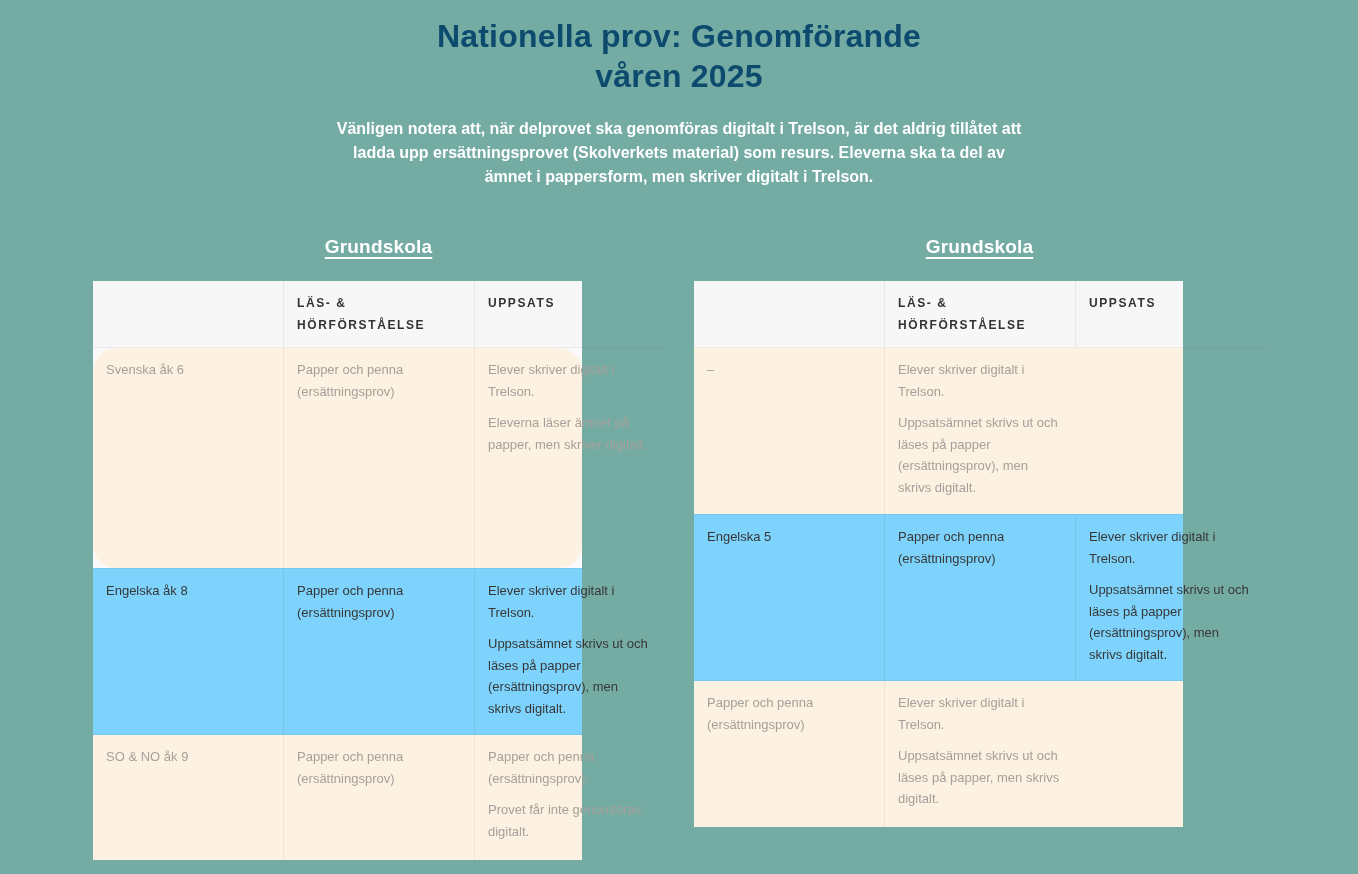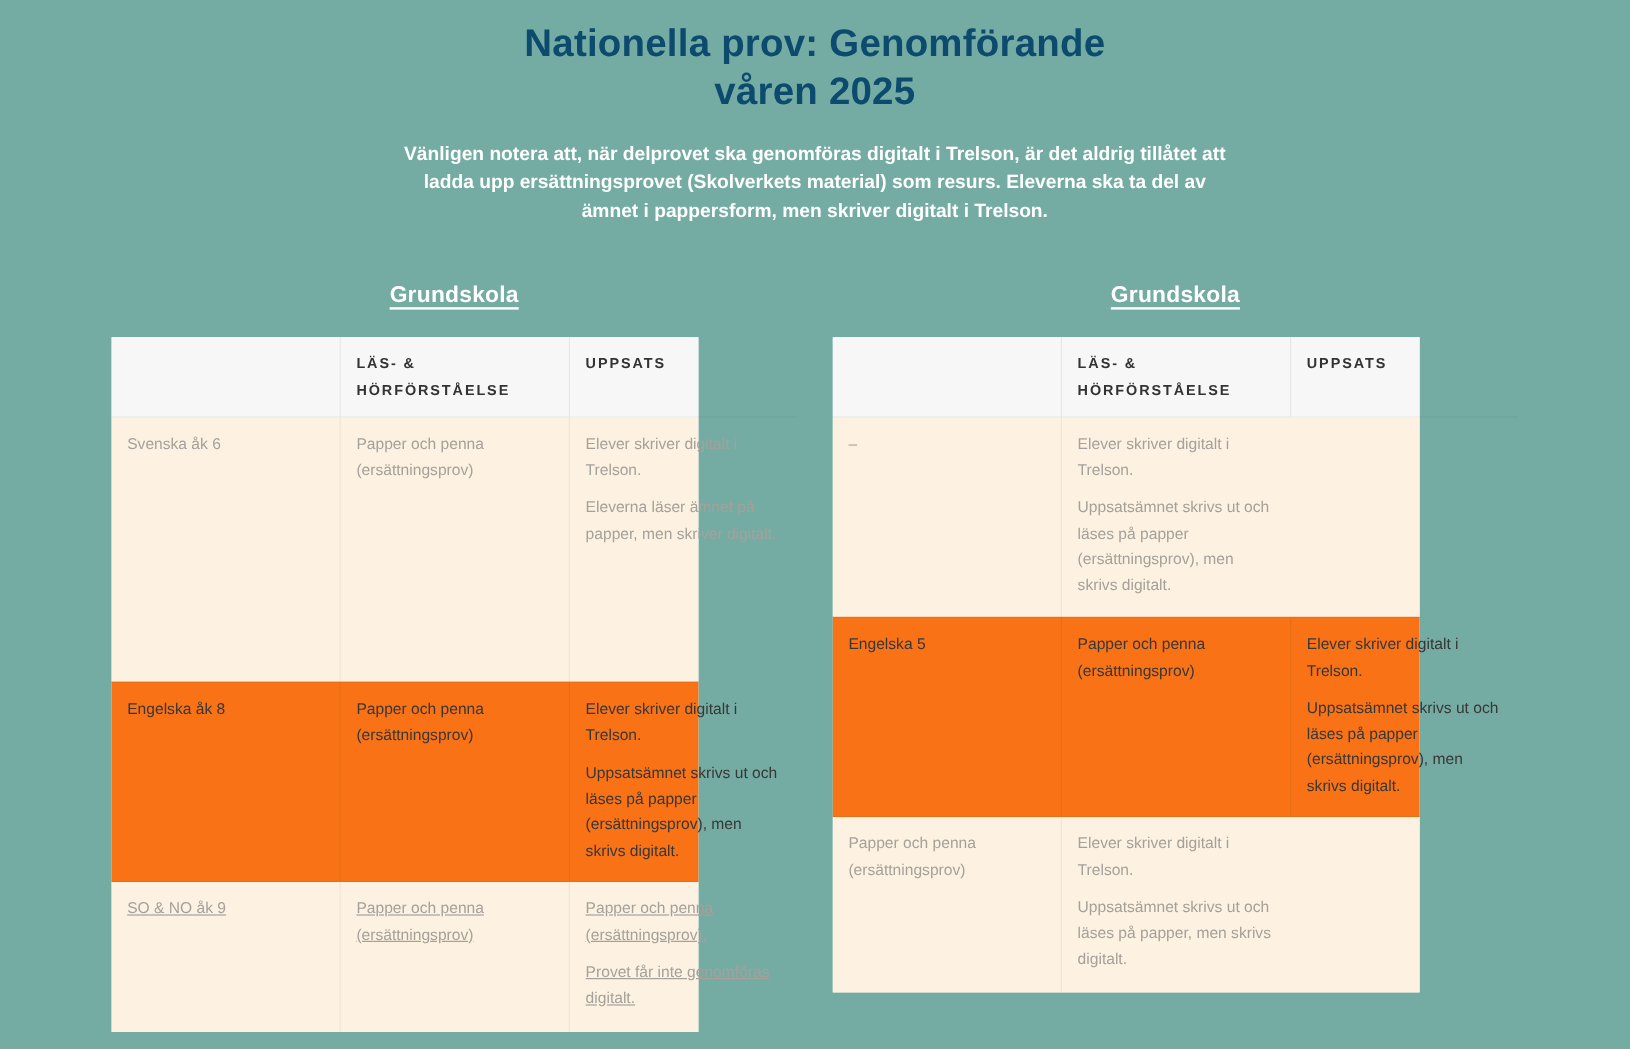--- a/index.html
+++ b/index.html
@@ -78,25 +78,25 @@
     font-size: 12px;
     font-weight: 700;
     letter-spacing: 1.6px;
     line-height: 22px;
     color: #333333;
     border-bottom: 1px solid rgba(0,0,0,0.05);
   }
   
   .row-cream { background: #fdf2e2; color: #a5a19a; }
   .row-cream .tcell { border-right-color: rgba(120,90,40,0.08); }
-  .row-white { background: #f97316; color: #373737; border-top: 1px solid rgba(0,0,0,0.05); border-bottom: 1px solid rgba(0,0,0,0.05); }
-  
-  .tbl-grundskola .brow-0 { min-height: 220px; }
+  .row-white { background: #7dd3fc; color: #373737; border-top: 1px solid rgba(0,0,0,0.05); border-bottom: 1px solid rgba(0,0,0,0.05); }
+  
+  .tbl-grundskola .brow-0 { min-height: 220px; border-radius: 23px; }
   .tbl-grundskola .brow-1 { min-height: 167px; }
-  .tbl-grundskola .brow-2 { min-height: 125px; text-decoration: underline; }
+  .tbl-grundskola .brow-2 { min-height: 125px; }
   .tbl-gymnasiet .brow-0 { min-height: 166px; }
   .tbl-gymnasiet .brow-1 { min-height: 167px; }
   .tbl-gymnasiet .brow-2 { min-height: 146px; }
 </style>
 </head>
 <body>
 
 <div class="page">
 
   <header class="page-header">

